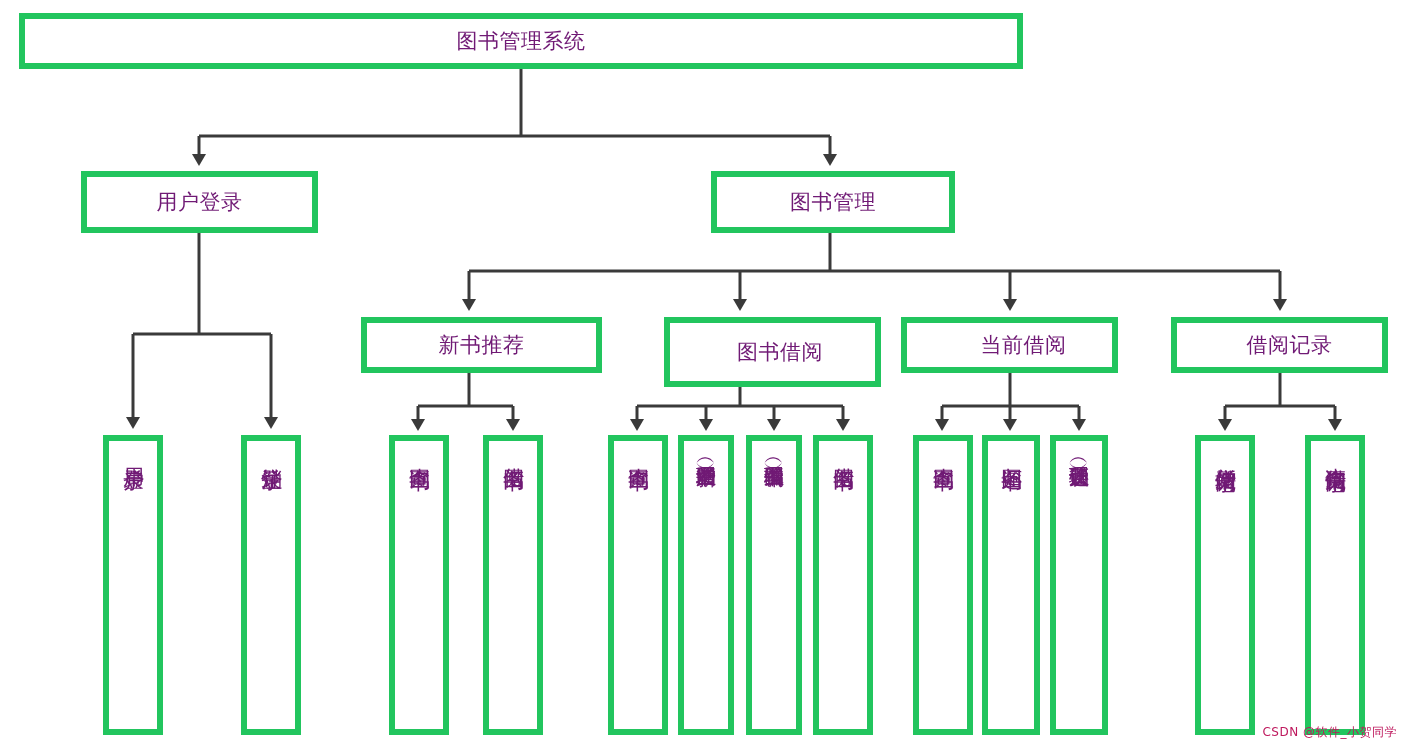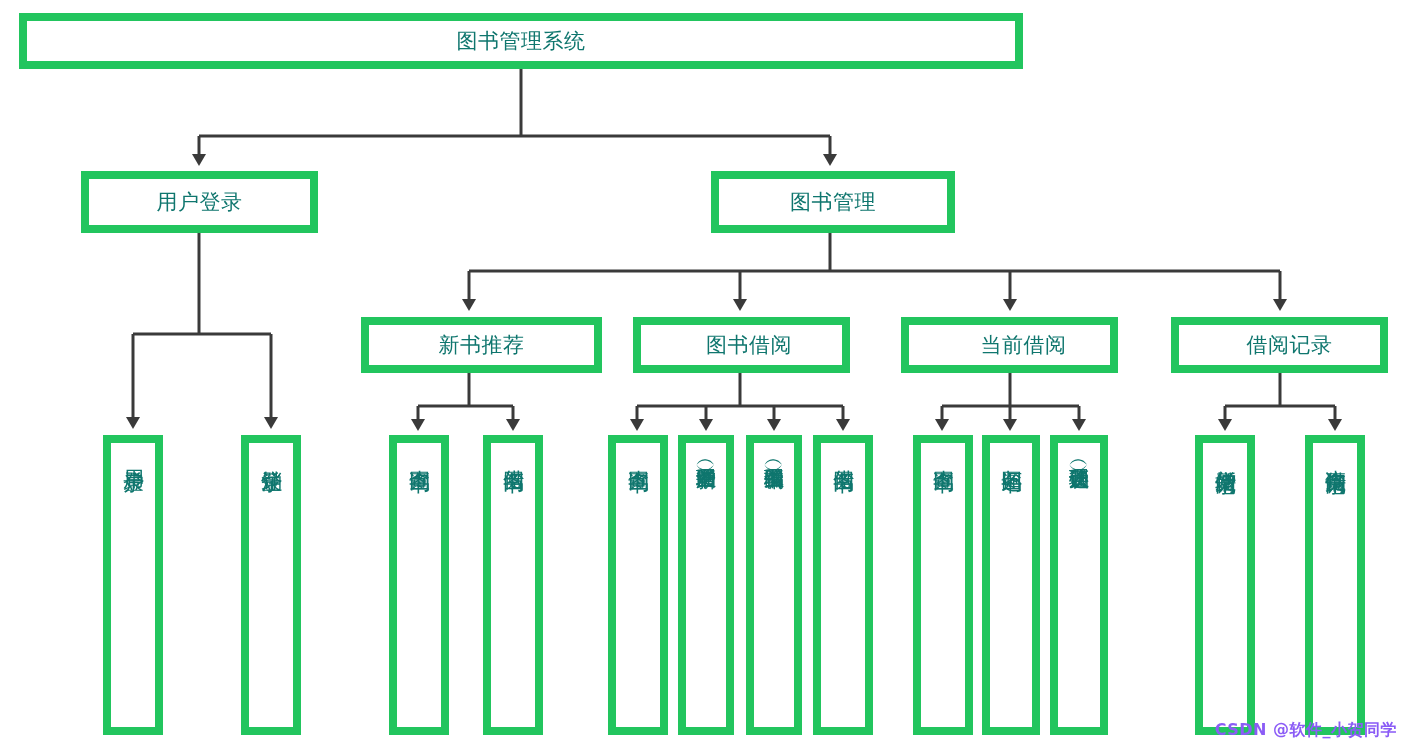--- a/index.html
+++ b/index.html
@@ -7,25 +7,25 @@
     font-family:"DejaVu Sans","Liberation Sans",sans-serif;
     width:1405px;height:747px;overflow:hidden;
   }
   #stage{position:relative;width:1405px;height:747px;background:#fff;}
   #wires{position:absolute;left:0;top:0;width:1405px;height:747px;}
 
   .node{
     position:absolute;
     box-sizing:border-box;
     background:#ffffff;
-    border:8px solid #22c55e;
+    border:6px solid #22c55e;
     display:flex;
     align-items:center;
     justify-content:center;
-    color:#0f766e;
+    color:#701a75;
   }
   .node .lbl{
     display:block;
     text-align:center;
     line-height:1.05;
     letter-spacing:0.5px;
   }
   .node.horiz .lbl{
     font-size:21px;
     writing-mode:horizontal-tb;
@@ -45,26 +45,25 @@
   }
   .node.vert.compact .lbl{
     font-size:20px;
     letter-spacing:0px;
     line-height:1.05;
   }
   #watermark{
     position:absolute;
     right:8px;
     bottom:6px;
-    font-size:16px;
-    color:#8b5cf6;
+    font-size:12px;
+    color:#be185d;
     letter-spacing:0.5px;
     white-space:nowrap;
     user-select:none;
-    font-weight:bold;
   }
 </style>
 </head>
 <body>
 
 <div id="stage">
 
   <svg id="wires" viewBox="0 0 1405 747" xmlns="http://www.w3.org/2000/svg">
     <defs>
       <marker id="arrow" markerWidth="12" markerHeight="14" refX="1" refY="7" orient="auto" markerUnits="userSpaceOnUse">
@@ -124,21 +123,21 @@
   </div>
 
   <div class="node horiz" style="left:711px;top:171px;width:244px;height:62px;">
     <span class="lbl">图书管理</span>
   </div>
 
   <div class="node horiz" style="left:361px;top:317px;width:241px;height:56px;">
     <span class="lbl">新书推荐</span>
   </div>
 
-  <div class="node horiz" style="left:633px;top:317px;width:217px;height:56px;padding-left:15px;">
+  <div class="node horiz" style="left:664px;top:317px;width:217px;height:70px;padding-left:15px;">
     <span class="lbl">图书借阅</span>
   </div>
 
   <div class="node horiz" style="left:901px;top:317px;width:217px;height:56px;padding-left:28px;">
     <span class="lbl">当前借阅</span>
   </div>
 
   <div class="node horiz" style="left:1171px;top:317px;width:217px;height:56px;padding-left:20px;">
     <span class="lbl">借阅记录</span>
   </div>

